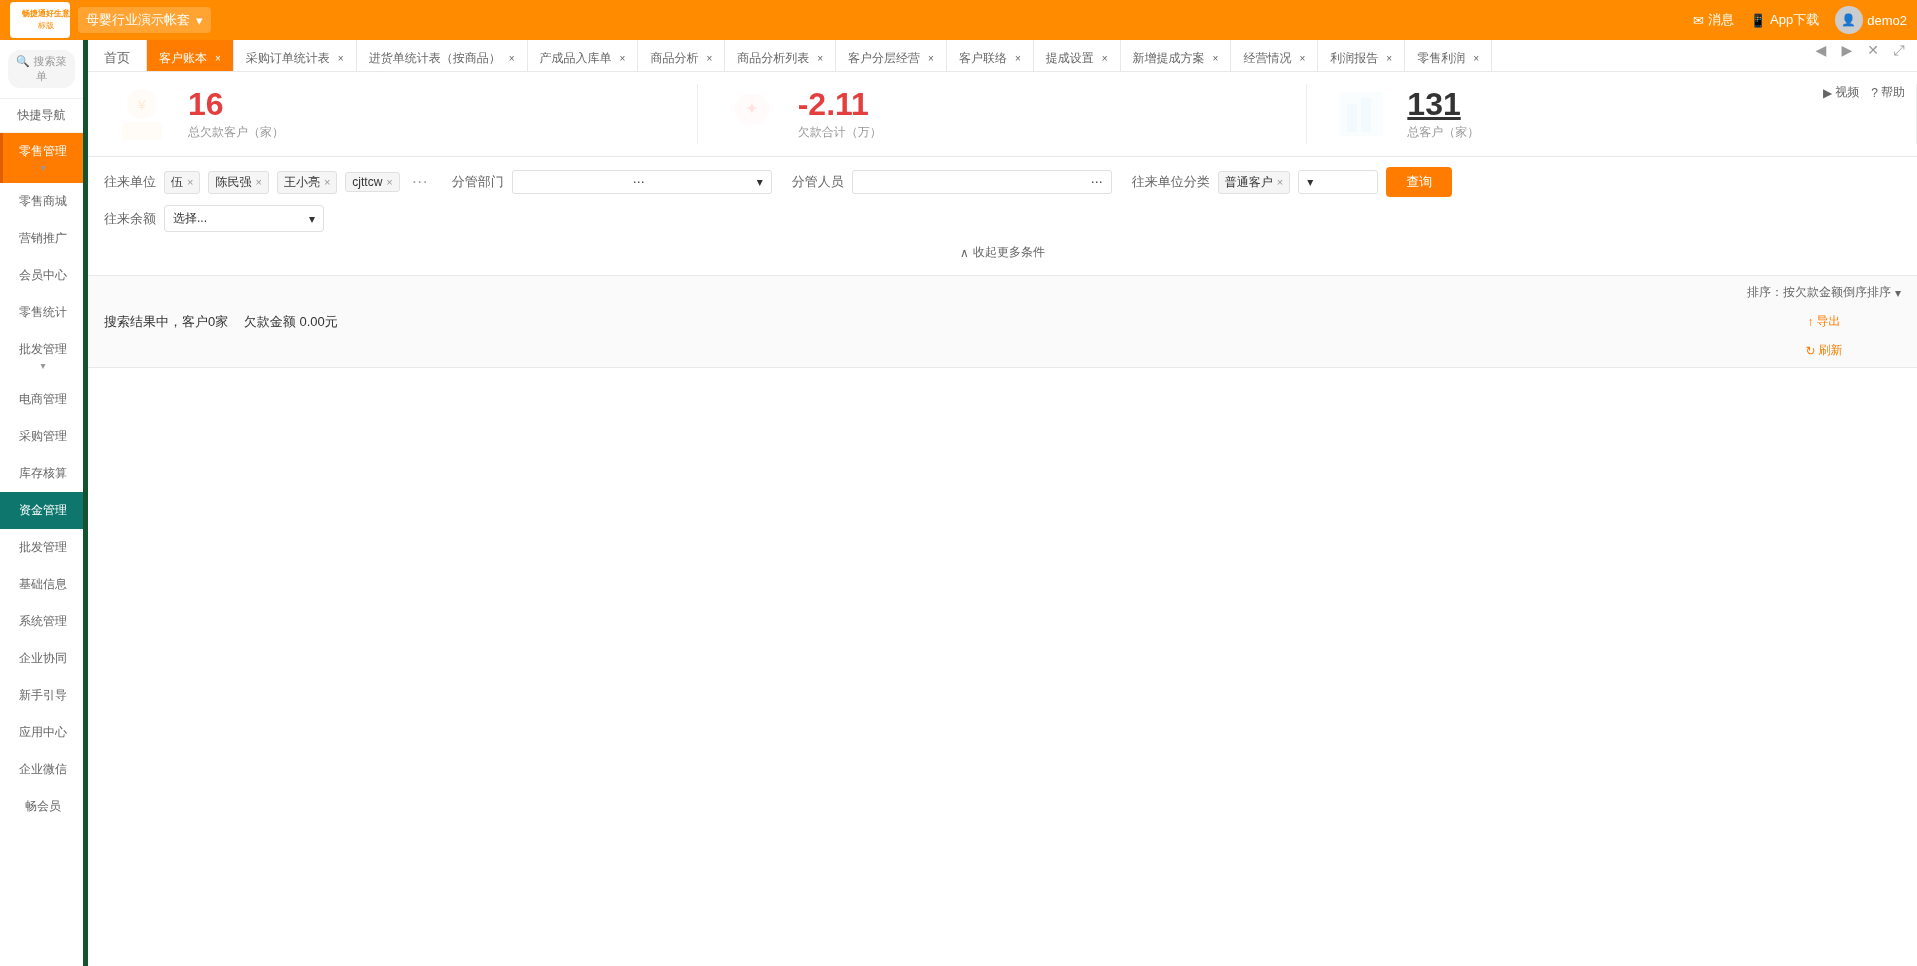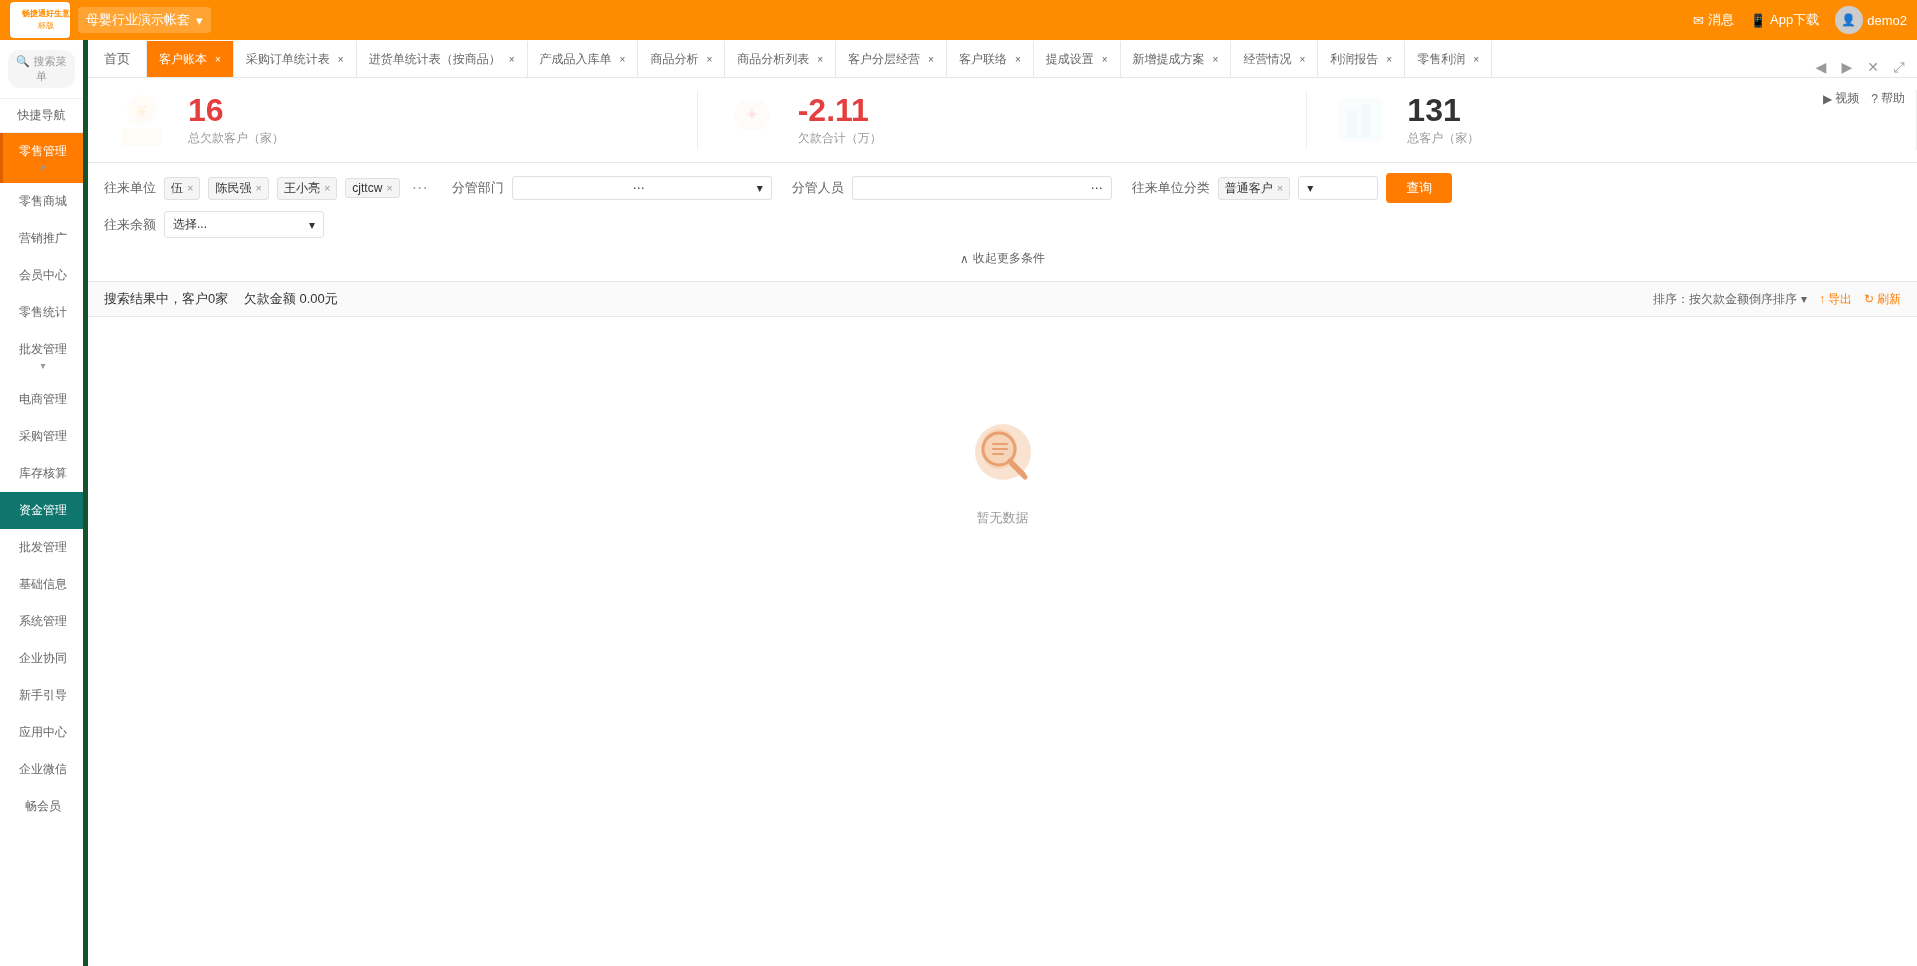--- a/index.html
+++ b/index.html
@@ -14,21 +14,21 @@
 
     
     .top-bar-left { display: flex; align-items: center; gap: 8px; }
     .logo-box { width: 60px; height: 36px; background: #fff; border-radius: 4px; display: flex; align-items: center; justify-content: flex-end; overflow: hidden; }
     .dropdown-selector { display: flex; align-items: center; background: rgba(255,255,255,0.2); border-radius: 4px; padding: 4px 8px; color: #fff; font-size: 13px; cursor: pointer; gap: 6px; }
     .top-bar-right { display: flex; align-items: center; gap: 16px; color: #fff; font-size: 13px; }
     .top-bar-btn { display: flex; align-items: center; gap: 4px; cursor: pointer; color: #fff; font-size: 13px; }
     .avatar-circle { width: 28px; height: 28px; border-radius: 50%; background: #ccc; overflow: hidden; display: flex; align-items: center; justify-content: center; }
 
     
-    .tab-bar { height: 38px; background: #fff; display: flex; align-items: flex-end; padding: 0; border-bottom: 1px solid #e8e8e8; overflow: hidden; flex-shrink: 0; }
+    .tab-bar { height: 32px; background: #fff; display: flex; align-items: flex-start; padding: 0; border-bottom: 1px solid #e8e8e8; overflow: hidden; flex-shrink: 0; }
     .tab-item { display: flex; align-items: center; padding: 0 12px; height: 36px; font-size: 12px; cursor: pointer; white-space: nowrap; border-right: 1px solid #e8e8e8; color: #666; gap: 4px; }
     .tab-item.active { background: #ff7c00; color: #fff; }
     .tab-item .close-x { font-size: 10px; cursor: pointer; margin-left: 4px; }
     .tab-bar-home { padding: 0 16px; color: #666; font-size: 13px; cursor: pointer; height: 36px; display: flex; align-items: center; border-right: 1px solid #e8e8e8; }
     .tab-controls { display: flex; align-items: center; margin-left: auto; padding: 0 8px; gap: 6px; }
     .tab-ctrl-btn { width: 20px; height: 20px; display: flex; align-items: center; justify-content: center; cursor: pointer; color: #999; font-size: 14px; }
 
     
     .sidebar-search { padding: 10px 8px; border-bottom: 1px solid #f0f0f0; }
     .sidebar-search-box { background: #f5f5f5; border-radius: 12px; padding: 4px 8px; font-size: 11px; color: #999; cursor: pointer; text-align: center; }
@@ -40,42 +40,42 @@
     
     .stats-row { display: flex; background: #fff; border-bottom: 1px solid #e8e8e8; padding: 12px 0; flex-shrink: 0; position: relative; }
     .stat-item { flex: 1; display: flex; align-items: center; padding: 0 24px; border-right: 1px solid #eee; gap: 16px; }
     .stat-item:last-of-type { border-right: none; }
     .stat-icon { width: 60px; height: 60px; display: flex; align-items: center; justify-content: center; }
     .stat-icon svg { opacity: 0.15; }
     .stat-values { display: flex; flex-direction: column; }
     .stat-number { font-size: 32px; font-weight: bold; line-height: 1; }
     .stat-number.red { color: #e53e3e; }
     .stat-number.orange-red { color: #e53e3e; }
-    .stat-number.dark { color: #333; }
+    .stat-number.dark { color: #333; text-decoration: underline; }
     .stat-label { font-size: 12px; color: #999; margin-top: 4px; }
     .stats-actions { position: absolute; right: 12px; top: 12px; display: flex; gap: 12px; font-size: 12px; color: #666; }
     .stats-action-btn { display: flex; align-items: center; gap: 3px; cursor: pointer; }
 
     
     .filter-area { background: #fff; padding: 10px 16px; border-bottom: 1px solid #e8e8e8; flex-shrink: 0; }
     .filter-row { display: flex; align-items: center; gap: 8px; margin-bottom: 8px; flex-wrap: wrap; }
     .filter-label { font-size: 13px; color: #666; white-space: nowrap; }
     .filter-tag { display: flex; align-items: center; background: #f5f5f5; border: 1px solid #e0e0e0; border-radius: 3px; padding: 2px 6px; font-size: 12px; color: #333; gap: 4px; }
     .filter-tag .tag-close { cursor: pointer; color: #999; font-size: 11px; }
     .filter-select { display: flex; align-items: center; border: 1px solid #e0e0e0; border-radius: 3px; padding: 4px 8px; font-size: 12px; color: #333; cursor: pointer; gap: 4px; min-width: 160px; justify-content: space-between; }
     .filter-select-wide { min-width: 260px; }
     .more-btn { color: #999; font-size: 16px; cursor: pointer; padding: 2px 4px; }
     .collapse-row { display: flex; justify-content: center; align-items: center; }
     .collapse-btn { display: flex; align-items: center; gap: 4px; color: #666; font-size: 12px; cursor: pointer; background: none; border: none; padding: 4px 12px; }
 
     
     .results-bar { display: flex; align-items: center; justify-content: space-between; padding: 8px 16px; background: #fafafa; border-bottom: 1px solid #e8e8e8; flex-shrink: 0; }
     .results-info { font-size: 13px; color: #333; }
     .results-info span { margin-right: 12px; }
-    .results-actions { display: flex; align-items: center; gap: 12px; font-size: 12px; color: #666; }
+    .results-actions { display: flex; align-items: center; gap: 12px; font-size: 12px; color: #666; flex-direction: column; }
     .sort-select { display: flex; align-items: center; gap: 4px; cursor: pointer; }
     .export-btn { display: flex; align-items: center; gap: 3px; cursor: pointer; color: #ff7c00; }
     .refresh-btn { display: flex; align-items: center; gap: 3px; cursor: pointer; color: #ff7c00; }
 
     
     .table-container { flex: 1; overflow: auto; background: #fff; }
     .data-table { width: 100%; border-collapse: collapse; }
     .data-table th { background: #fafafa; padding: 10px 16px; text-align: left; font-size: 13px; color: #666; font-weight: normal; border-bottom: 1px solid #e8e8e8; white-space: nowrap; }
 
     
@@ -384,35 +384,17 @@
           </div>
           <div class="refresh-btn">
             <span>↻</span>
             <span>刷新</span>
           </div>
         </div>
       </div>
 
       <div class="table-container">
 
-        <div class="empty-state">
-          <div class="empty-icon">
-            <svg width="100" height="100" viewBox="0 0 100 100">
-
-              <circle cx="50" cy="55" r="28" fill="#f5d0b0" opacity="0.6"></circle>
-              <ellipse cx="46" cy="52" rx="18" ry="20" fill="#f5d0b0" opacity="0.8"></ellipse>
-              <line x1="59" y1="67" x2="72" y2="80" stroke="#e8a070" stroke-width="5" stroke-linecap="round"></line>
-              <circle cx="46" cy="52" r="16" fill="none" stroke="#e8a070" stroke-width="3"></circle>
-
-              <line x1="40" y1="47" x2="54" y2="47" stroke="#e8a070" stroke-width="2" stroke-linecap="round"></line>
-              <line x1="40" y1="52" x2="54" y2="52" stroke="#e8a070" stroke-width="2" stroke-linecap="round"></line>
-              <line x1="40" y1="57" x2="50" y2="57" stroke="#e8a070" stroke-width="2" stroke-linecap="round"></line>
-
-              <line x1="57" y1="64" x2="70" y2="77" stroke="#e8a070" stroke-width="5" stroke-linecap="round"></line>
-            </svg>
-          </div>
-          <span class="empty-text">暂无数据</span>
-        </div>
       </div>
 
     </div>
   </div>
 </div>
 
 </body></html>

